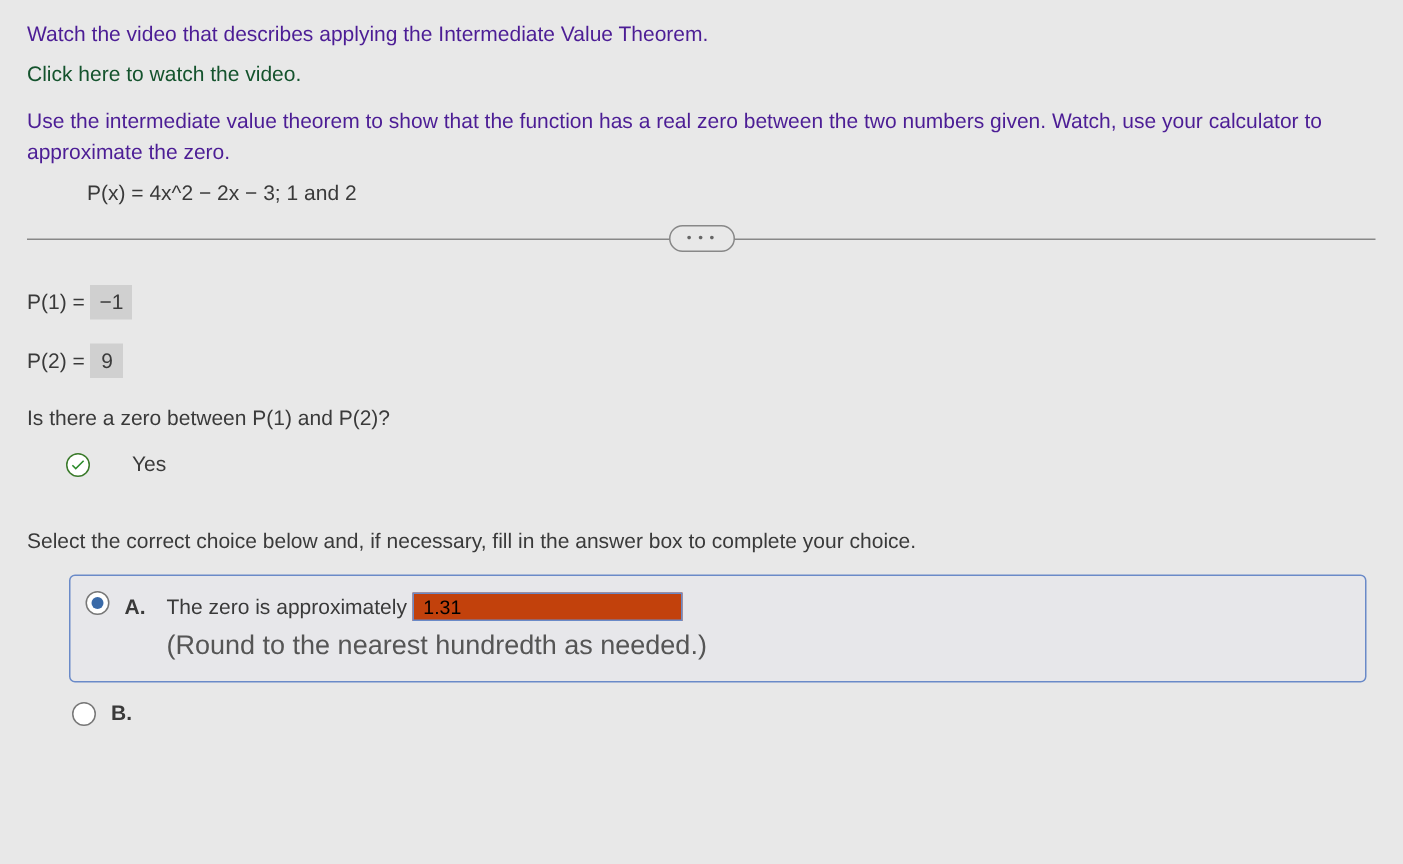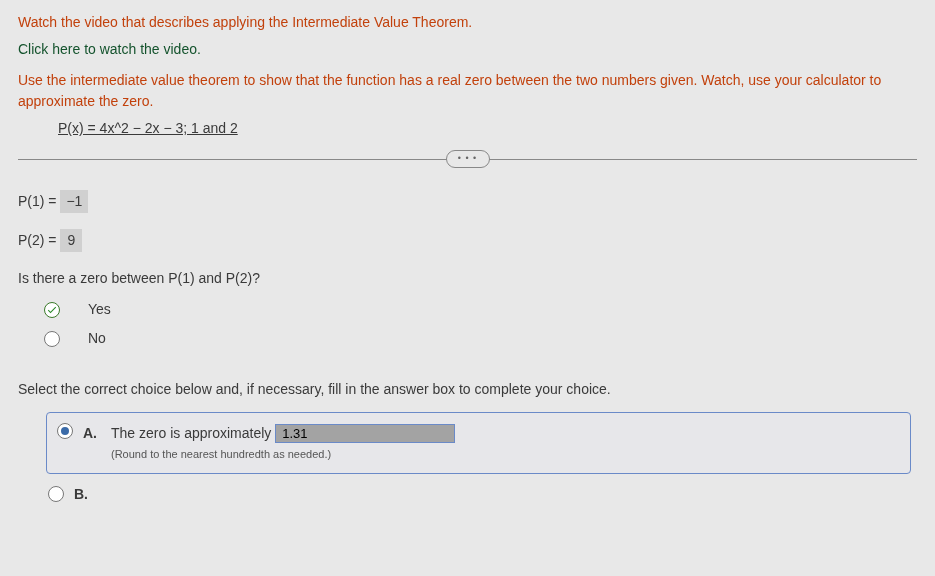--- a/index.html
+++ b/index.html
@@ -7,24 +7,24 @@
       font-family: Arial, Helvetica, sans-serif;
       background: #e8e8e8;
       width: 935px;
       height: 576px;
       padding: 12px 18px;
       color: #3a3a3a;
       font-size: 14px;
       overflow: hidden;
     }
     .content { line-height: 1.5; }
-    .instr1, .instr3 { color: #c2410c; margin-bottom: 6px; }
+    .instr1, .instr3 { color: #4c1d95; margin-bottom: 6px; }
     .video-link { color: #14532d; display: inline-block; margin-bottom: 10px; cursor: pointer; }
     .instr3 { margin-bottom: 6px; }
-    .formula { margin: 6px 0 20px 40px; text-decoration: underline; }
+    .formula { margin: 6px 0 20px 40px; }
     .divider-wrap { position: relative; margin: 10px 0 30px 0; }
     .divider { border: none; border-top: 1px solid #888; }
     .pill {
       position: absolute;
       left: 50%; top: -9px;
       transform: translateX(-50%);
       width: 44px; height: 18px;
       border: 1px solid #888;
       border-radius: 9px;
       background: #e8e8e8;
@@ -58,27 +58,27 @@
       border-radius: 4px;
       padding: 10px 12px 10px 10px;
       margin: 0 6px 10px 28px;
       display: flex; align-items: flex-start; gap: 10px;
       background: rgba(230,230,240,0.3);
     }
     .choice-row-b { display: flex; align-items: center; gap: 10px; margin-left: 30px; }
     .choice-label { font-weight: bold; min-width: 18px; }
     .zero-input {
       border: 1px solid #6a8ac8;
-      background: #a3a3a3;
+      background: #c2410c;
       padding: 1px 6px;
       width: 180px;
       font-family: inherit;
       font-size: 13px;
     }
-    .hint { color: #555; font-size: 11px; margin-top: 2px; }
+    .hint { color: #555; font-size: 18px; margin-top: 2px; }
   </style>
 </head>
 <body>
 
 <div class="content">
   <div class="instr1">Watch the video that describes applying the Intermediate Value Theorem.</div>
   <a class="video-link">Click here to watch the video.</a>
   <div class="instr3">Use the intermediate value theorem to show that the function has a real zero between the two numbers given. Watch, use your calculator to approximate the zero.</div>
   <div class="formula">P(x) = 4x^2 − 2x − 3; 1 and 2</div>
 
@@ -100,24 +100,20 @@
   <div class="question">Is there a zero between P(1) and P(2)?</div>
 
   <div class="radio-row">
     <span class="radio selected">
       <svg class="check-icon" viewBox="0 0 16 16">
           <path d="M6 10.2 3.5 7.7l-1 1L6 12.2l7.5-7.5-1-1z"></path>
         </svg>
     </span>
     <span>Yes</span>
   </div>
-  <div class="radio-row">
-    <span class="radio"></span>
-    <span>No</span>
-  </div>
 
   <div class="instruction2">Select the correct choice below and, if necessary, fill in the answer box to complete your choice.</div>
 
   <div class="choice-box">
     <span class="radio">
         <span class="dot"></span>
       </span>
     <span class="choice-label">A.</span>
     <div>
       <div>

